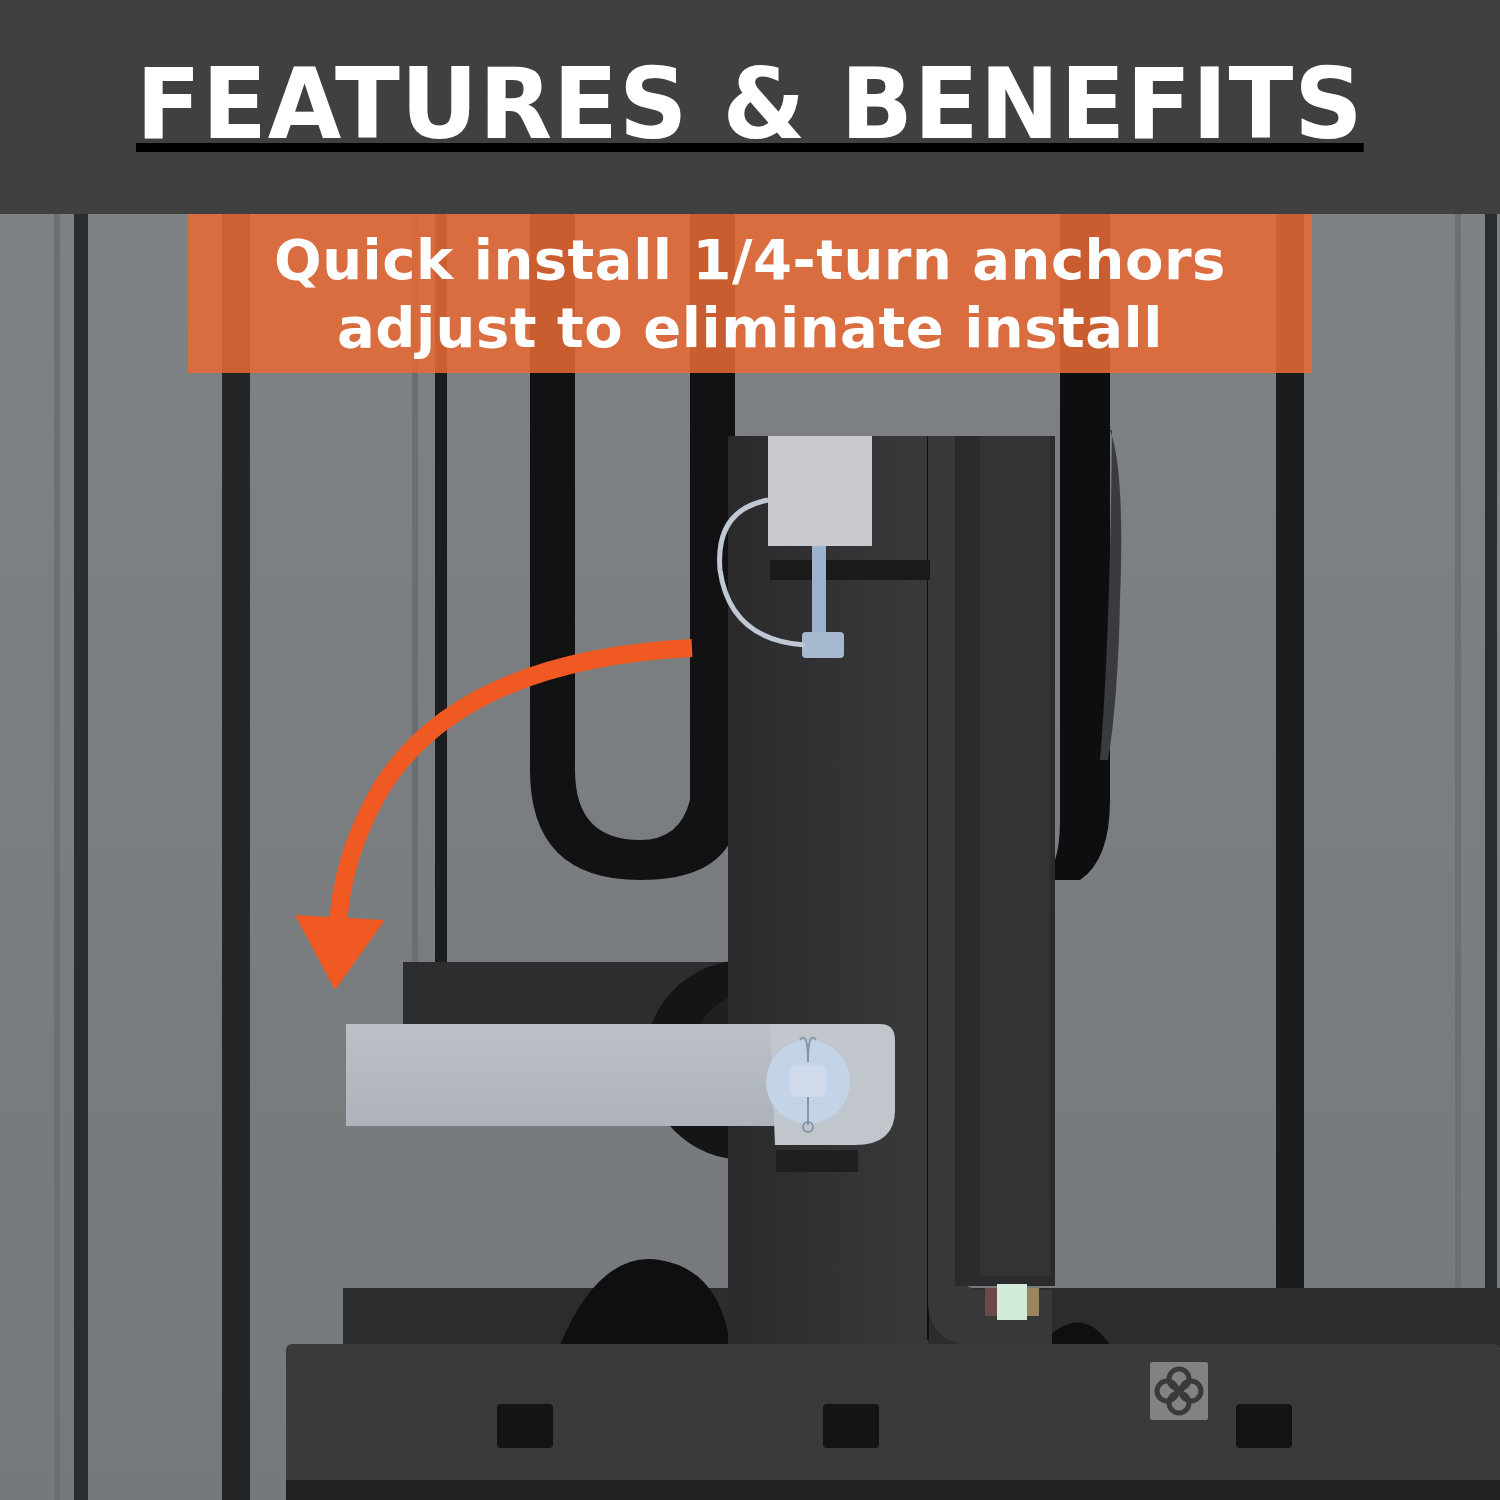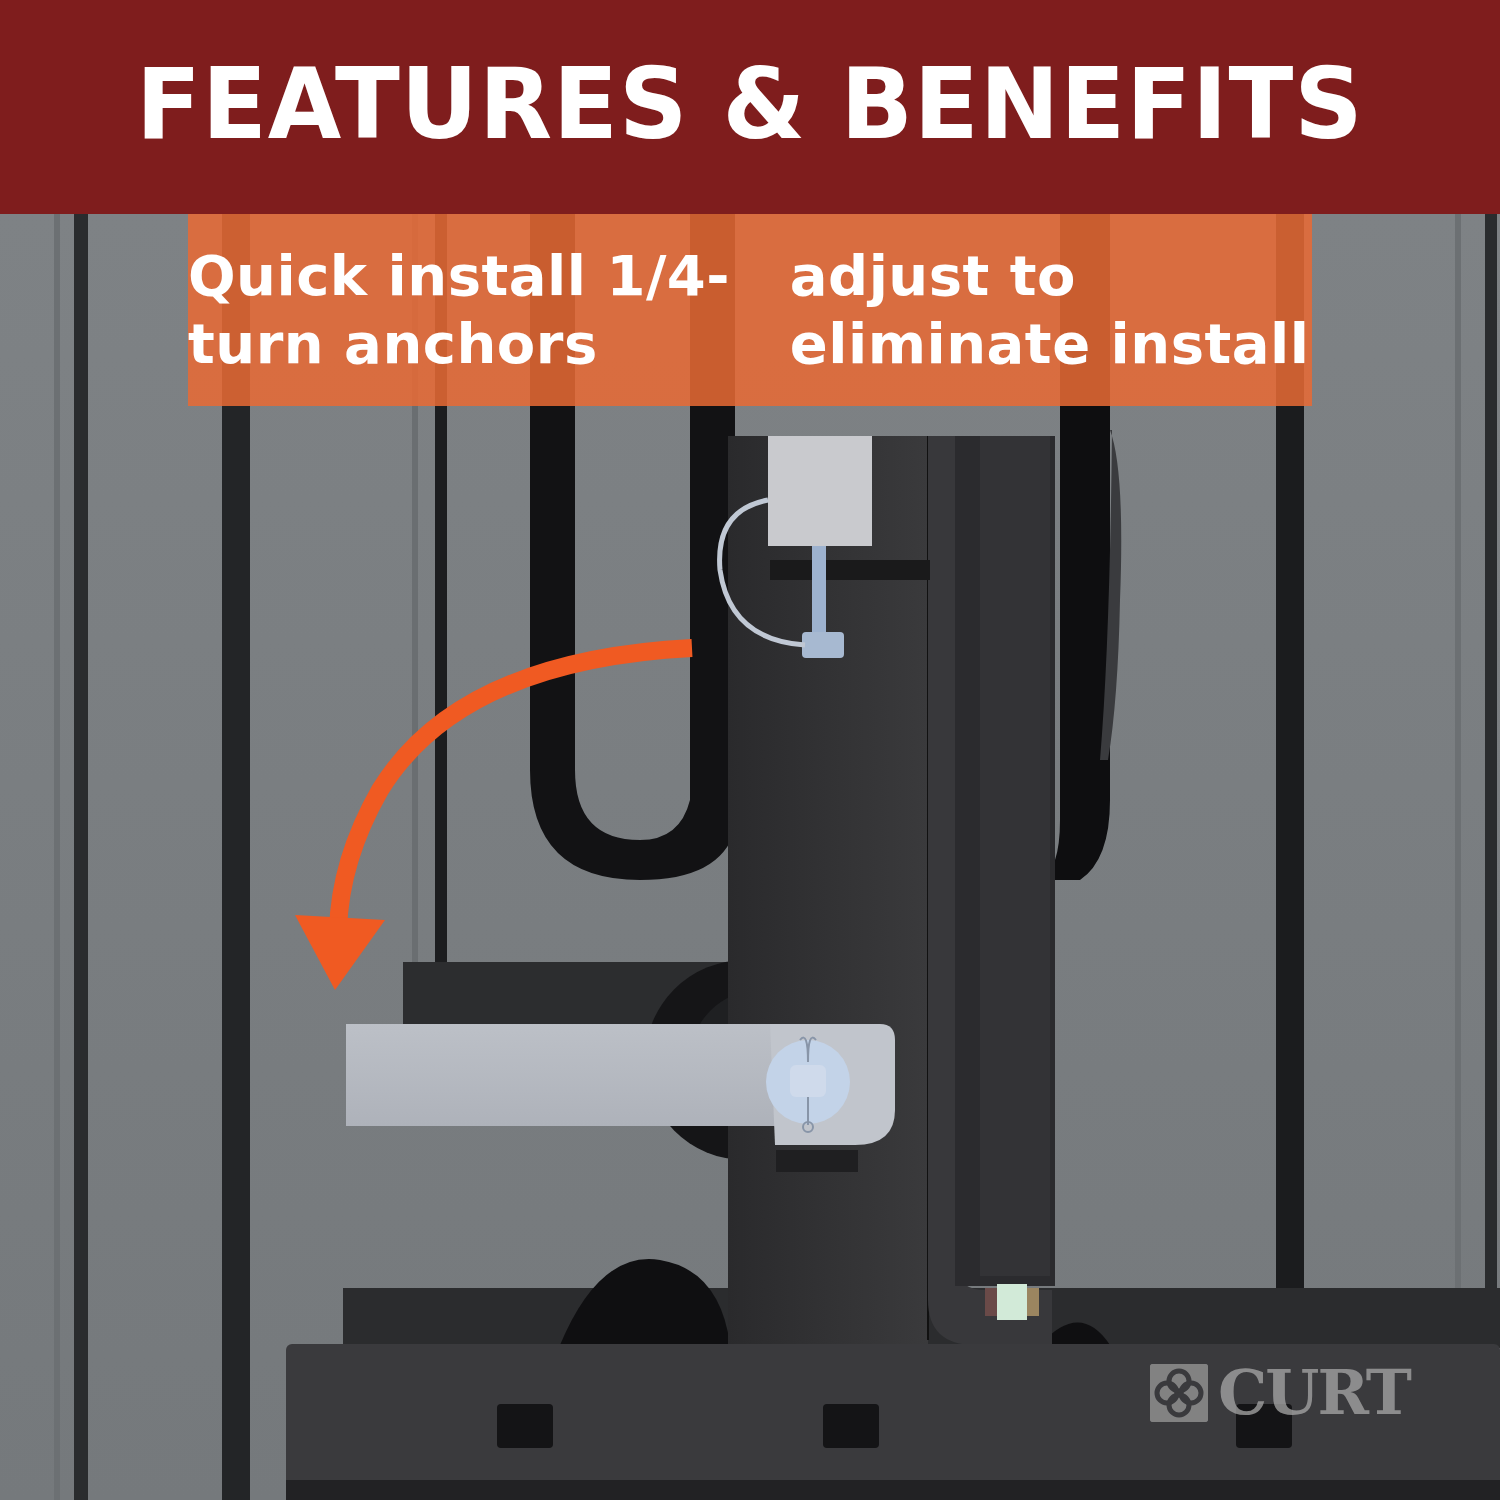--- a/index.html
+++ b/index.html
@@ -1,20 +1,20 @@
 <!DOCTYPE html>
 <html><head>
   <meta charset="utf-8">
   <style>
     html, body { margin: 0; padding: 0; }
     body { width: 1500px; height: 1500px; overflow: hidden; background: #7b7f82; position: relative; font-family: "DejaVu Sans", sans-serif; }
     .stage { position: absolute; left: 0; top: 0; width: 1500px; height: 1500px; }
-    .header-bar { position: absolute; left: 0; top: 0; width: 1500px; height: 214px; background: #7f1d1d; display: flex; align-items: center; justify-content: center; z-index: 10; }
+    .header-bar { position: absolute; left: 0; top: 0; width: 1500px; height: 214px; background: #404040; display: flex; align-items: center; justify-content: center; z-index: 10; text-decoration: underline; }
     .header-title { color: #fff; font-family: "DejaVu Sans", sans-serif; font-weight: bold; font-size: 98px; letter-spacing: 1px; transform: scaleX(0.97); margin-top: -6px; }
-    .callout { position: absolute; left: 188px; top: 214px; width: 1124px; height: 192px; background: rgba(232, 106, 52, 0.86); z-index: 9; display: flex; flex-direction: row; align-items: center; justify-content: center; }
+    .callout { position: absolute; left: 188px; top: 214px; width: 1124px; height: 159px; background: rgba(232, 106, 52, 0.86); z-index: 9; display: flex; flex-direction: column; align-items: center; justify-content: center; }
     .callout-line { color: #fff; font-family: "DejaVu Sans", sans-serif; font-weight: bold; font-size: 56px; line-height: 68px; letter-spacing: 0.5px; }
     .scene { position: absolute; left: 0; top: 214px; width: 1500px; height: 1286px; }
     .logo { position: absolute; left: 1150px; top: 1362px; display: flex; align-items: center; gap: 10px; z-index: 8; opacity: 0.75; }
     .logo-mark { width: 58px; height: 58px; background: #9a9a9a; border-radius: 3px; position: relative; }
     .logo-text { color: #a8a8a8; font-family: "DejaVu Serif", serif; font-weight: bold; font-size: 62px; letter-spacing: -2px; line-height: 62px; }
   </style>
 </head>
 <body>
 
 <div class="stage">
@@ -107,16 +107,15 @@
   <div class="logo">
     <div class="logo-mark">
       <svg width="58" height="58" viewBox="0 0 58 58" xmlns="http://www.w3.org/2000/svg">
         <rect x="0" y="0" width="58" height="58" rx="3" fill="#9a9a9a"></rect>
         <circle cx="29" cy="17" r="10" fill="none" stroke="#3a3a3d" stroke-width="5"></circle>
         <circle cx="17" cy="29" r="10" fill="none" stroke="#3a3a3d" stroke-width="5"></circle>
         <circle cx="41" cy="29" r="10" fill="none" stroke="#3a3a3d" stroke-width="5"></circle>
         <circle cx="29" cy="41" r="10" fill="none" stroke="#3a3a3d" stroke-width="5"></circle>
       </svg>
     </div>
-    <div class="logo-text">CURT</div>
   </div>
 
 </div>
 
 </body></html>

